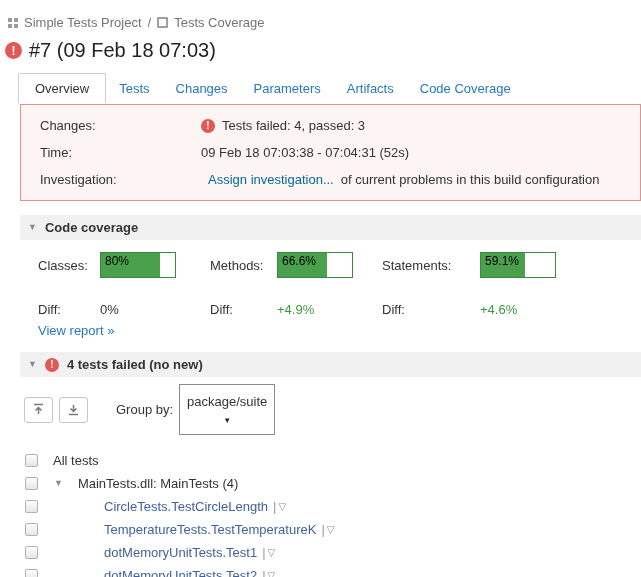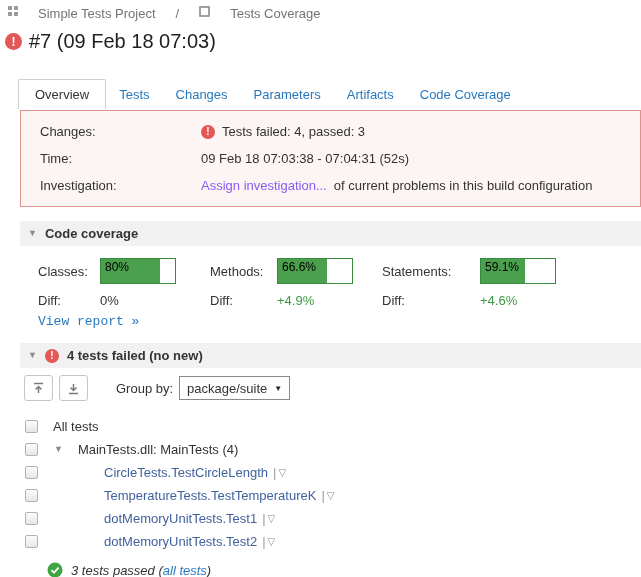--- a/index.html
+++ b/index.html
@@ -3,66 +3,66 @@
 <meta charset="utf-8">
 <style>
   * { box-sizing: border-box; margin: 0; padding: 0; }
   html, body { background: #fff; }
   body {
     width: 641px; height: 577px; overflow: hidden;
     font-family: "Liberation Sans", "DejaVu Sans", sans-serif;
     font-size: 13px; color: #333;
   }
   
-  .breadcrumb { margin: 6px 0 0 8px; color: #747474; display: flex; align-items: flex-start; gap: 20px; }
+  .breadcrumb { margin: 15px 0 0 8px; color: #747474; display: flex; align-items: center; gap: 6px; }
   .breadcrumb .crumb { cursor: pointer; }
   .bc-icon { display: inline-flex; align-items: center; }
   
   .build-title { margin: 9px 0 0 5px; display: flex; align-items: center; gap: 7px;
     font-size: 20px; color: #222; }
   .err-badge { display: inline-flex; align-items: center; justify-content: center;
     background: #e25856; color: #fff; border-radius: 50%; font-weight: bold; flex: none; }
   .err-badge.lg { width: 17px; height: 17px; font-size: 12px; }
   .err-badge.sm { width: 14px; height: 14px; font-size: 10px; }
   
-  .tabs { margin: 26px 0 0 18px; display: flex; align-items: flex-end; }
+  .tabs { margin: 11px 0 0 18px; display: flex; align-items: flex-end; }
   .tab { padding: 7px 13px; color: #2878be; cursor: pointer; white-space: nowrap; }
   .tab.active { border: 1px solid #cfcfcf; border-bottom: none; border-radius: 2px 2px 0 0;
     color: #333; background: #fff; padding: 7px 16px; cursor: default; }
   
   .result-box { margin: 1px 0 0 20px; border: 1px solid #e0938d; background: #fcf5f4;
     padding: 7px 0 7px 19px; }
   .result-row { display: flex; align-items: center; padding: 6px 0; min-height: 26px; }
   .result-label { width: 161px; flex: none; }
   .result-value { display: flex; align-items: center; gap: 7px; }
-  .inv-link { color: #8b5cf6; cursor: pointer; }
+  .inv-link { color: #0369a1; cursor: pointer; margin-left: 7px; }
   
   .section-header { margin: 14px 0 0 20px; background: #f1f1f1; padding: 5px 8px;
     display: flex; align-items: center; gap: 8px; font-weight: bold; color: #333; min-height: 25px; }
   .tri { color: #8a8a8a; font-size: 9px; line-height: 1; cursor: pointer; }
   
   .coverage-body { margin: 12px 0 0 38px; display: flex; }
-  .cov-col { display: grid; row-gap: 9px; align-items: center; }
+  .cov-col { display: grid; row-gap: 24px; align-items: center; }
   .cov-col.c1 { grid-template-columns: 62px 100px; width: 172px; }
   .cov-col.c2 { grid-template-columns: 67px 100px; width: 172px; }
   .cov-col.c3 { grid-template-columns: 98px 100px; }
   .bar { width: 76px; height: 26px; border: 1px solid #388a3c; background: #fff; position: relative; }
   .bar-fill { position: absolute; left: 0; top: 0; bottom: 0; background: #4ba04e; }
   .bar-text { position: relative; font-size: 12px; line-height: 16px; padding-left: 4px; color: #000; }
   .diff-val { color: #333; }
   .diff-val.diff-pos { color: #3a9a3f; }
-  .view-report { display: inline-block; margin: 6px 16px 0 38px; color: #2878be; cursor: pointer; font-family: Liberation Mono, monospace; }
+  .view-report { display: inline-block; margin: 6px 16px 0 38px; color: #2878be; cursor: pointer; }
   
   .tests-toolbar { margin: 7px 0 0 24px; display: flex; align-items: center; }
   .icon-btn { width: 29px; height: 26px; border: 1px solid #c5c5c5; border-radius: 3px;
     background: #fff; display: inline-flex; align-items: center; justify-content: center;
     margin-right: 6px; cursor: pointer; }
   .groupby-label { margin: 0 6px 0 22px; color: #333; }
-  .select { border: 1px solid #8a8a8a; background: #fff; padding: 3px 7px; display: inline-flex;
-    align-items: center; gap: 7px; cursor: pointer; min-height: 24px; }
+  .select { border: 1px solid #8a8a8a; background: #fff; padding: 9px 7px; display: inline-flex;
+    align-items: center; gap: 7px; cursor: pointer; min-height: 24px; flex-direction: column; }
   .select-arrow { font-size: 8px; color: #222; }
   
   .tree { margin-top: 14px; }
   .tree-row { display: flex; align-items: center; height: 22px; padding-left: 25px; margin-bottom: 1px; }
   .checkbox { width: 13px; height: 13px; flex: none; border: 1px solid #b2b2b2; border-radius: 2px;
     background: linear-gradient(#fdfdfd, #e6e6e6); cursor: pointer; }
   .all-tests-label { margin-left: 15px; color: #333; }
   .suite-tri { margin-left: 16px; }
   .suite-label { margin-left: 15px; color: #333; }
   .test-link { margin-left: 66px; color: #41619e; cursor: pointer; }

